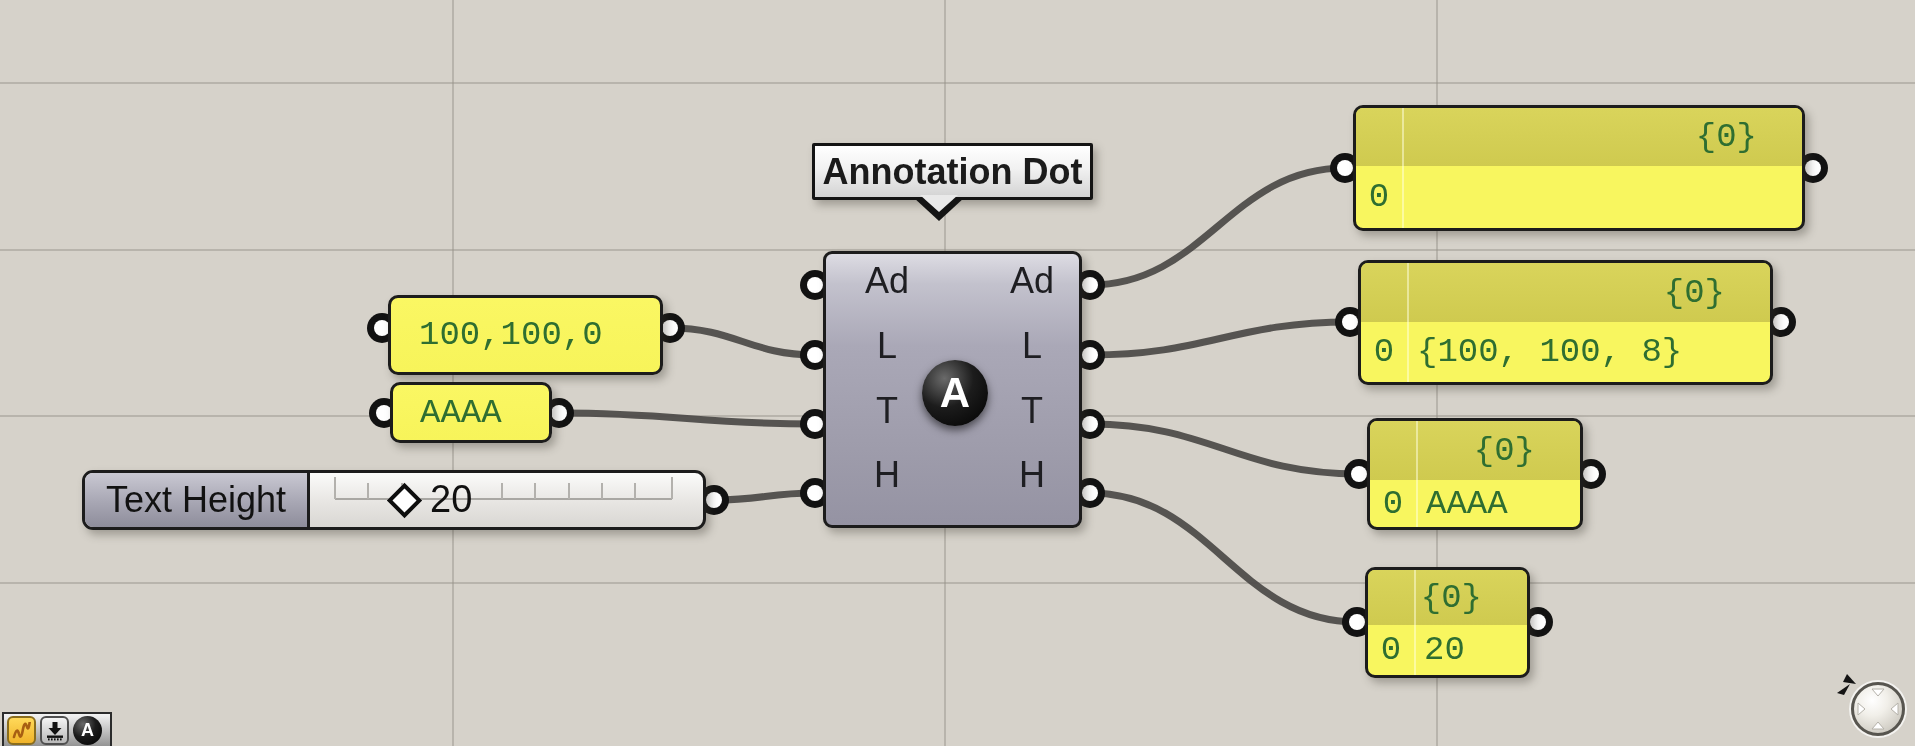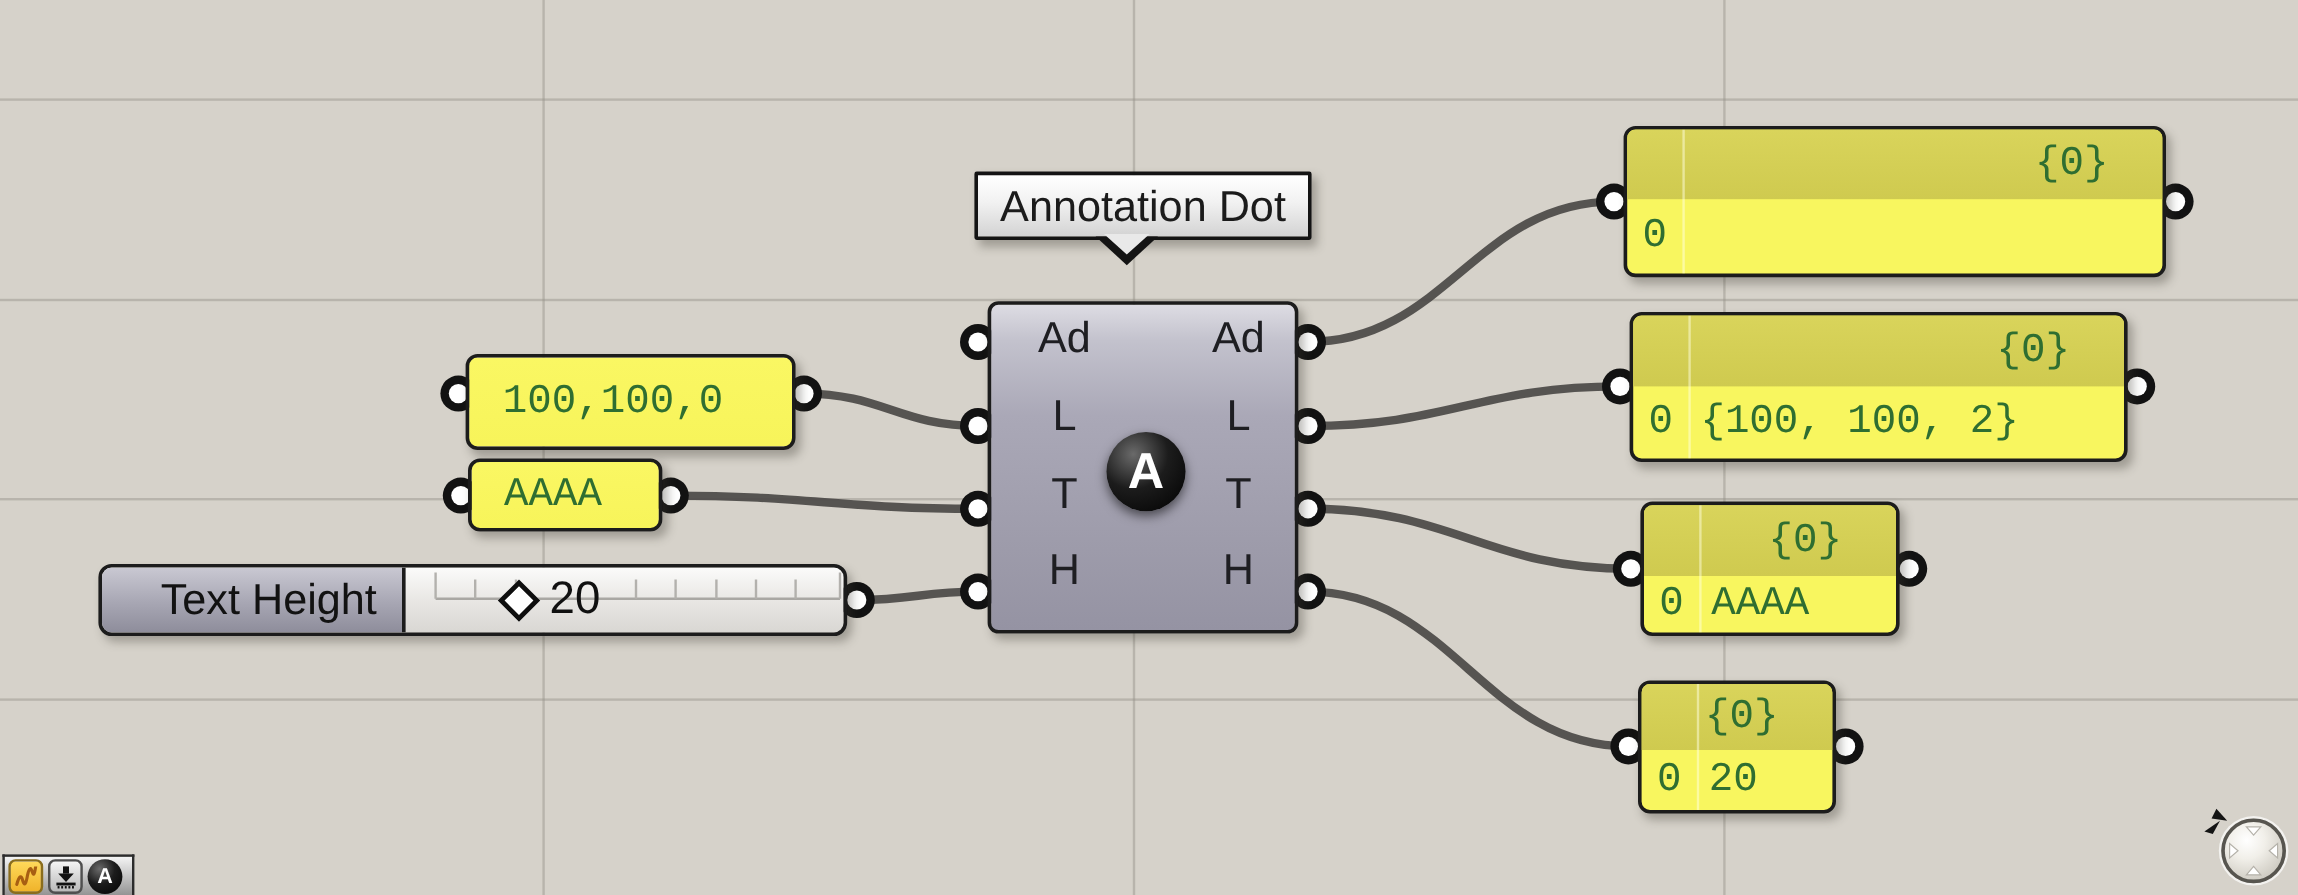--- a/index.html
+++ b/index.html
@@ -42,35 +42,35 @@
   .gh-row span{display:inline-block;width:66px;text-align:center;}
   .gh-ball{position:absolute;left:96px;top:106px;width:66px;height:66px;border-radius:50%;
            background:radial-gradient(circle at 34% 28%,#6a6a6a 0%,#1c1c1c 45%,#000 100%);
            box-shadow:0 4px 9px rgba(0,0,0,0.55);
            display:flex;align-items:center;justify-content:center;
            color:#fff;font-size:42px;font-weight:bold;}
   
   .tooltip{position:absolute;z-index:3;border:3px solid #141414;border-radius:2px;
            background:linear-gradient(180deg,#ffffff 0%,#f1f1f1 45%,#d3d3d3 100%);
            display:flex;align-items:center;justify-content:center;
-           font-size:36px;font-weight:400;color:#1b1b1b;box-sizing:border-box;
+           font-size:36px;font-weight:700;color:#1b1b1b;box-sizing:border-box;
            box-shadow:4px 5px 8px rgba(60,56,48,0.35);}
   .tip-outer{position:absolute;bottom:-24px;left:50%;margin-left:-40px;width:0;height:0;
              border-left:26px solid transparent;border-right:26px solid transparent;
              border-top:24px solid #141414;}
   .tip-inner{position:absolute;bottom:-15px;left:50%;margin-left:-33px;width:0;height:0;
              border-left:19px solid transparent;border-right:19px solid transparent;
              border-top:17px solid #e9e9e9;}
   
   .slider{display:flex;background:linear-gradient(180deg,#fbfbfa 0%,#e7e5e2 55%,#d9d7d3 100%);
           border-radius:11px;overflow:hidden;}
   .slider .lab{flex:0 0 222px;border-right:3px solid #1c1c1c;
                background:linear-gradient(180deg,#c9c8d2 0%,#a7a6b3 55%,#8e8d9b 100%);
                display:flex;align-items:center;justify-content:center;
-               font-size:36px;color:#121212;padding-left:28px;}
+               font-size:36px;color:#121212;}
   .slider .track{position:relative;flex:1;}
   .diamond{position:absolute;width:17px;height:17px;background:#fff;border:4px solid #0e0e0e;
            transform:rotate(45deg);}
   .slider .valtext{position:absolute;font-size:38px;color:#101010;}
   
   .bl-toolbar{position:absolute;left:2px;top:712px;width:110px;height:34px;z-index:5;
               background:linear-gradient(180deg,#f4f4f4 0%,#c9c9c9 45%,#949494 100%);
               border:2px solid #2c2c2c;border-bottom:none;box-sizing:border-box;
               display:flex;align-items:flex-start;gap:4px;padding:2px 3px;}
   .tb-btn{width:29px;height:29px;border-radius:6px;box-sizing:border-box;
@@ -203,21 +203,21 @@
     </div>
     <div class="divline"></div>
   </div>
 
   <div class="node opanel" style="left:1358px;top:260px;width:415px;height:125px">
     <div class="hdr" style="height:59px">
       <span class="mono">{0}</span>
     </div>
     <div class="bodyrow">
       <span class="idx mono">0</span>
-      <span class="val mono">{100, 100, 2}</span>
+      <span class="val mono">{100, 100, 8}</span>
     </div>
     <div class="divline"></div>
   </div>
 
   <div class="node opanel" style="left:1367px;top:418px;width:216px;height:112px">
     <div class="hdr" style="height:59px">
       <span class="mono">{0}</span>
     </div>
     <div class="bodyrow">
       <span class="idx mono">0</span>

